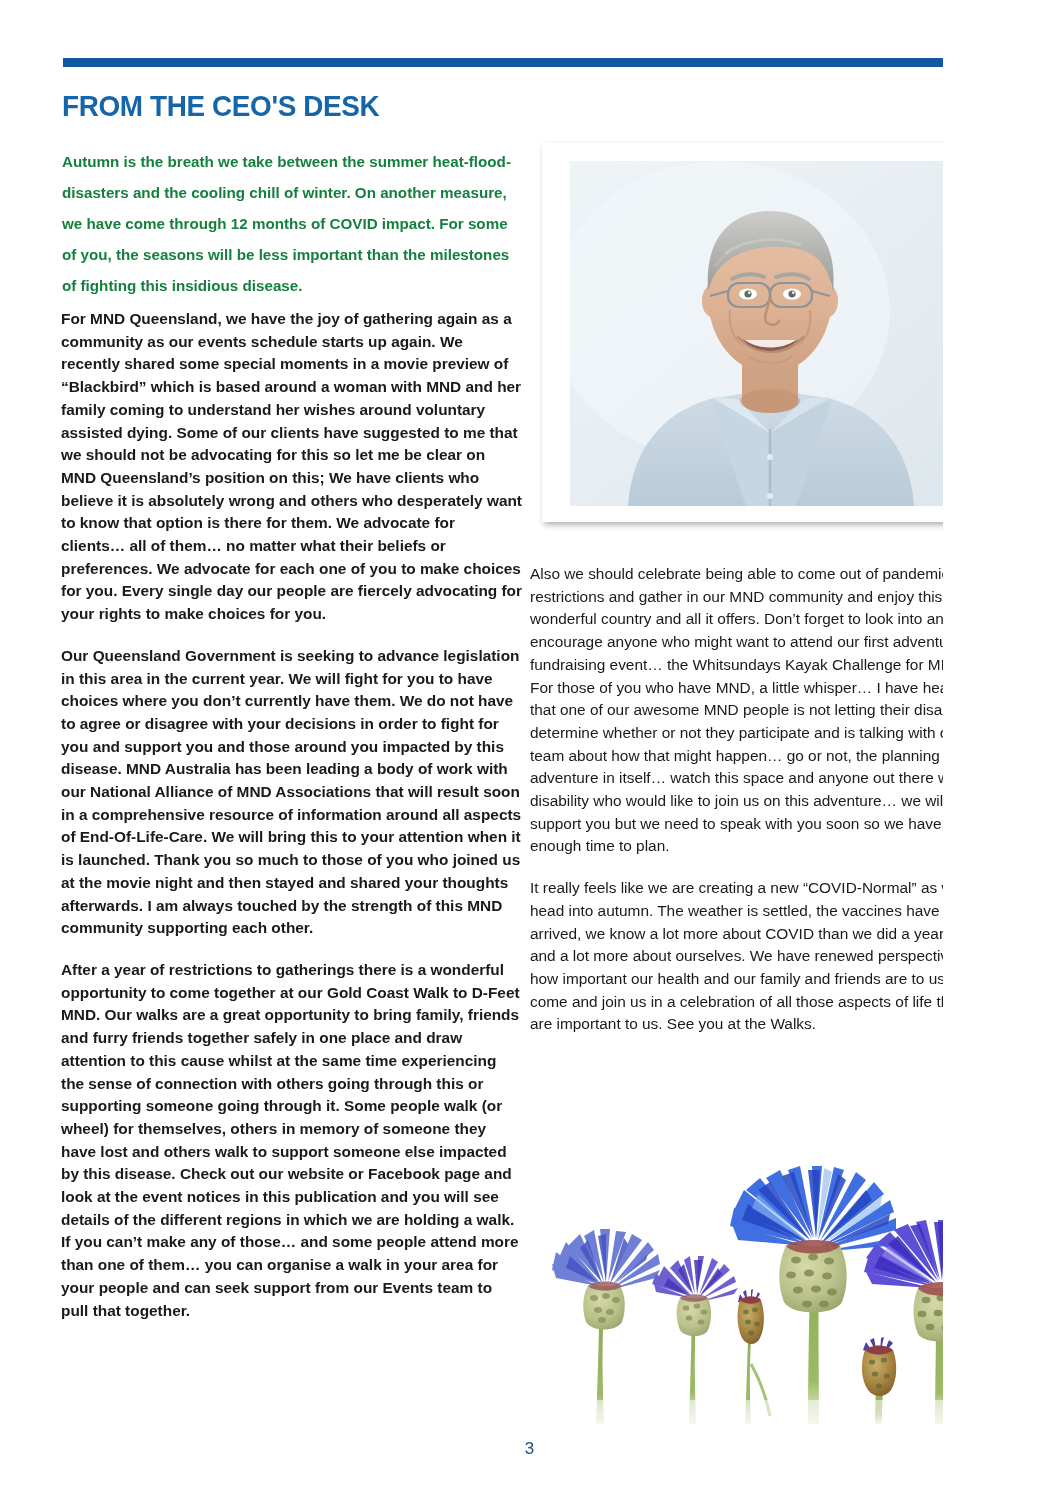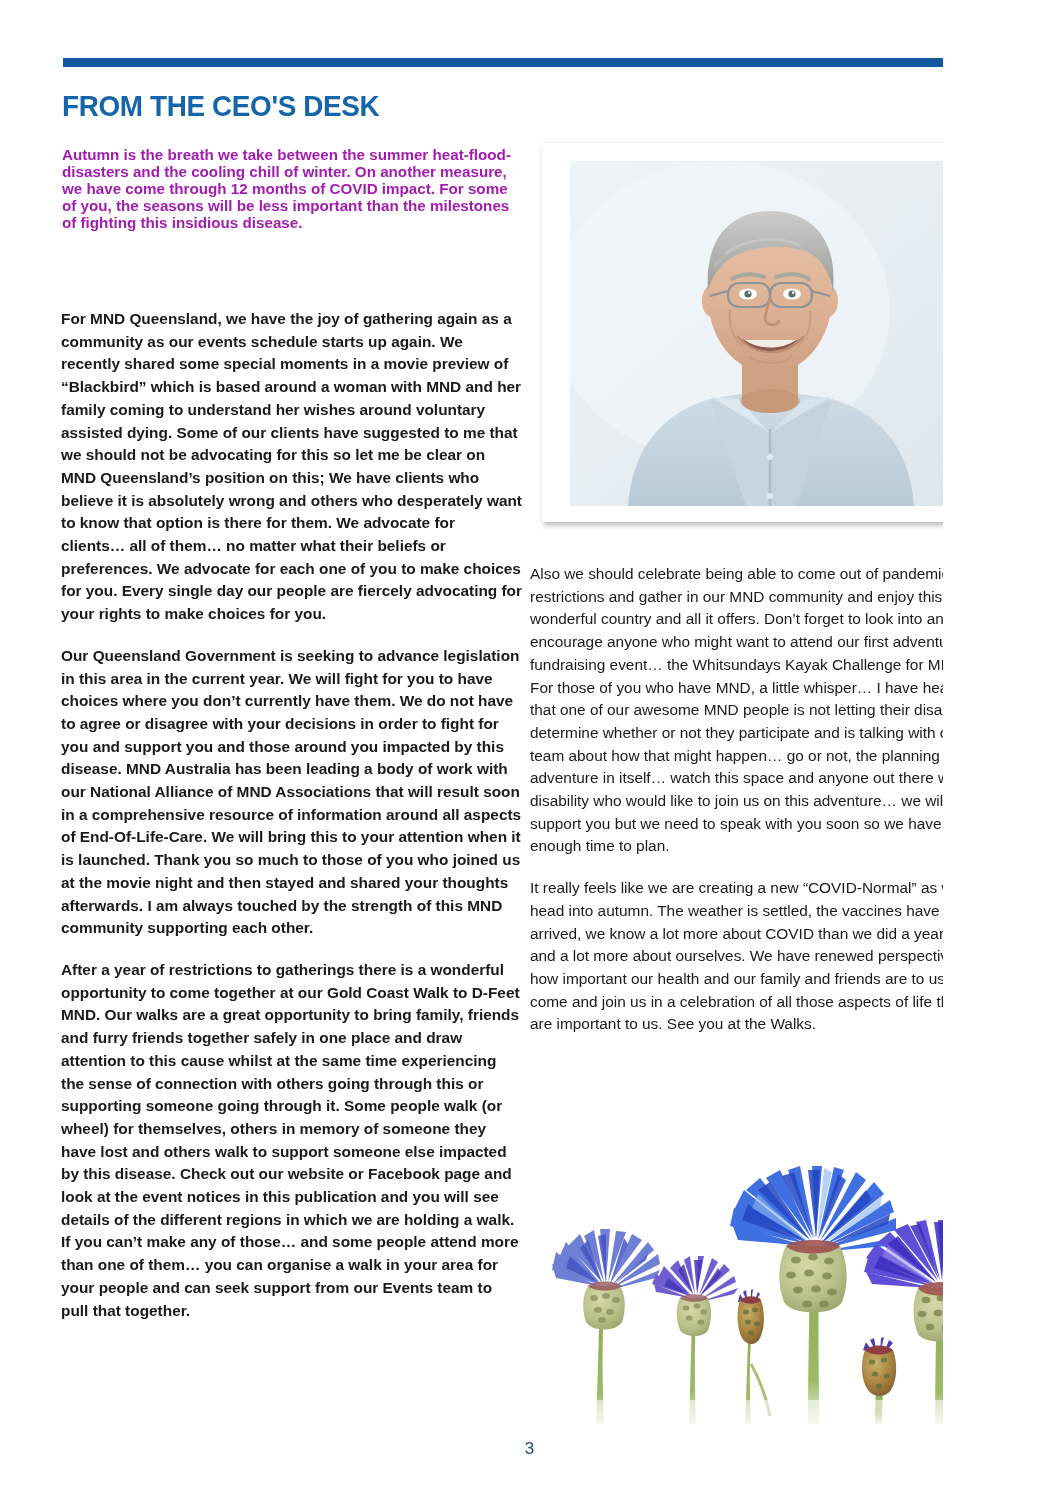--- a/index.html
+++ b/index.html
@@ -43,23 +43,23 @@
     white-space: nowrap;
   }
 
   
   .lead {
     position: absolute;
     left: 62px;
     top: 146px;
     width: 458px;
     font-size: 15.2px;
-    line-height: 17px;
+    line-height: 31px;
     font-weight: bold;
-    color: #a21caf;
+    color: #15803d;
   }
 
   
   .col-left {
     position: absolute;
     left: 61px;
     top: 308px;
     width: 462px;
     font-weight: bold;
   }

